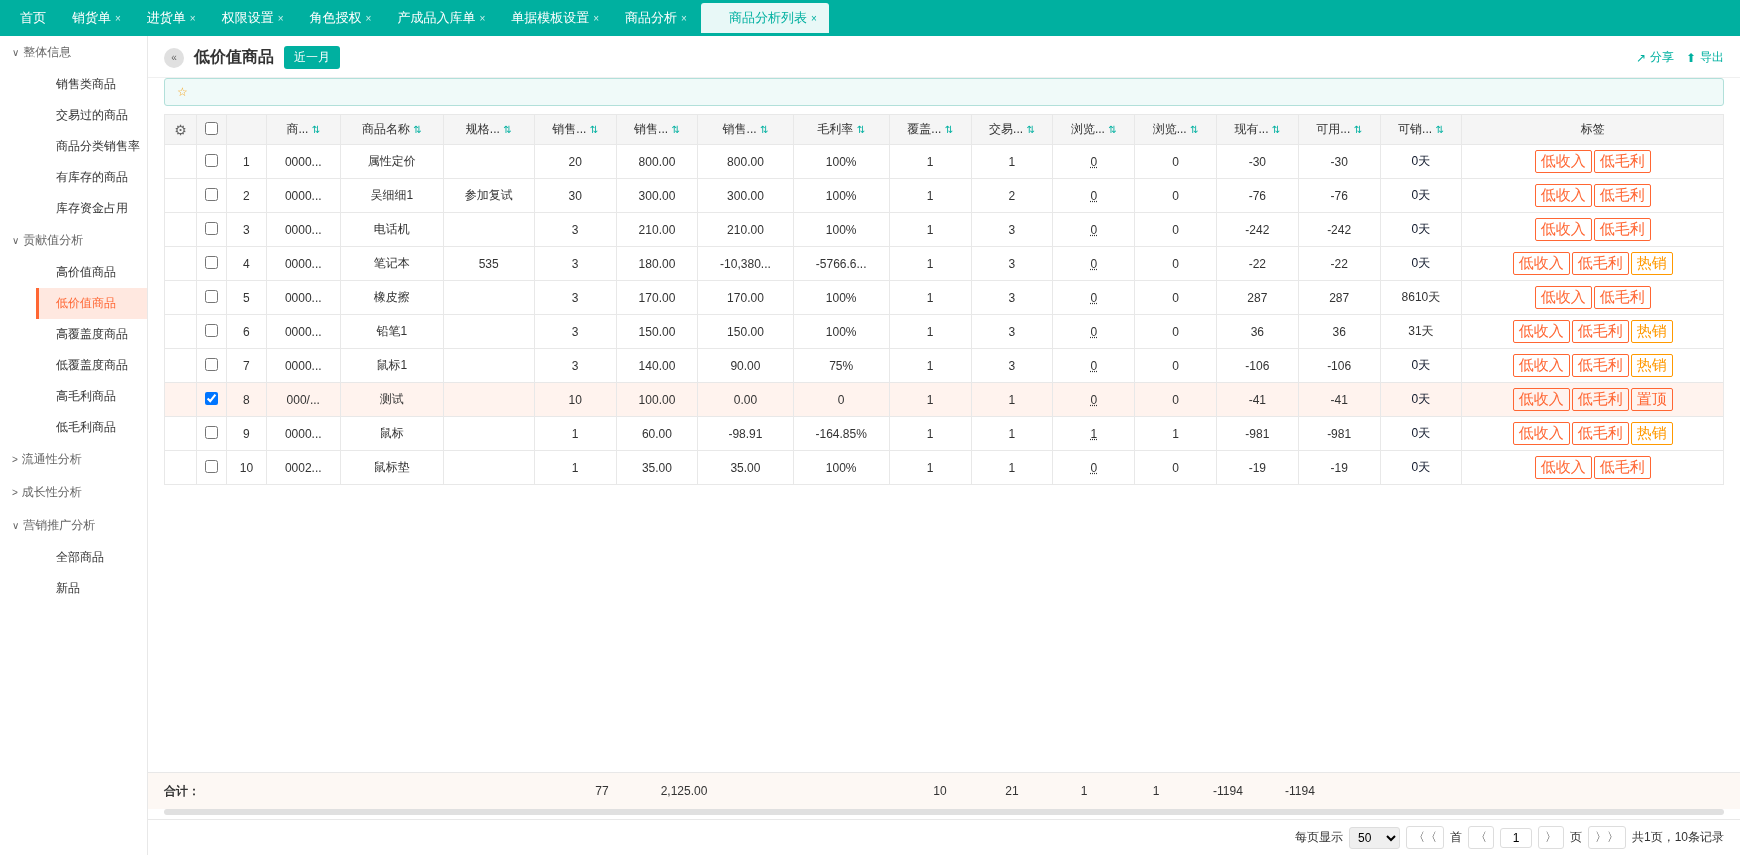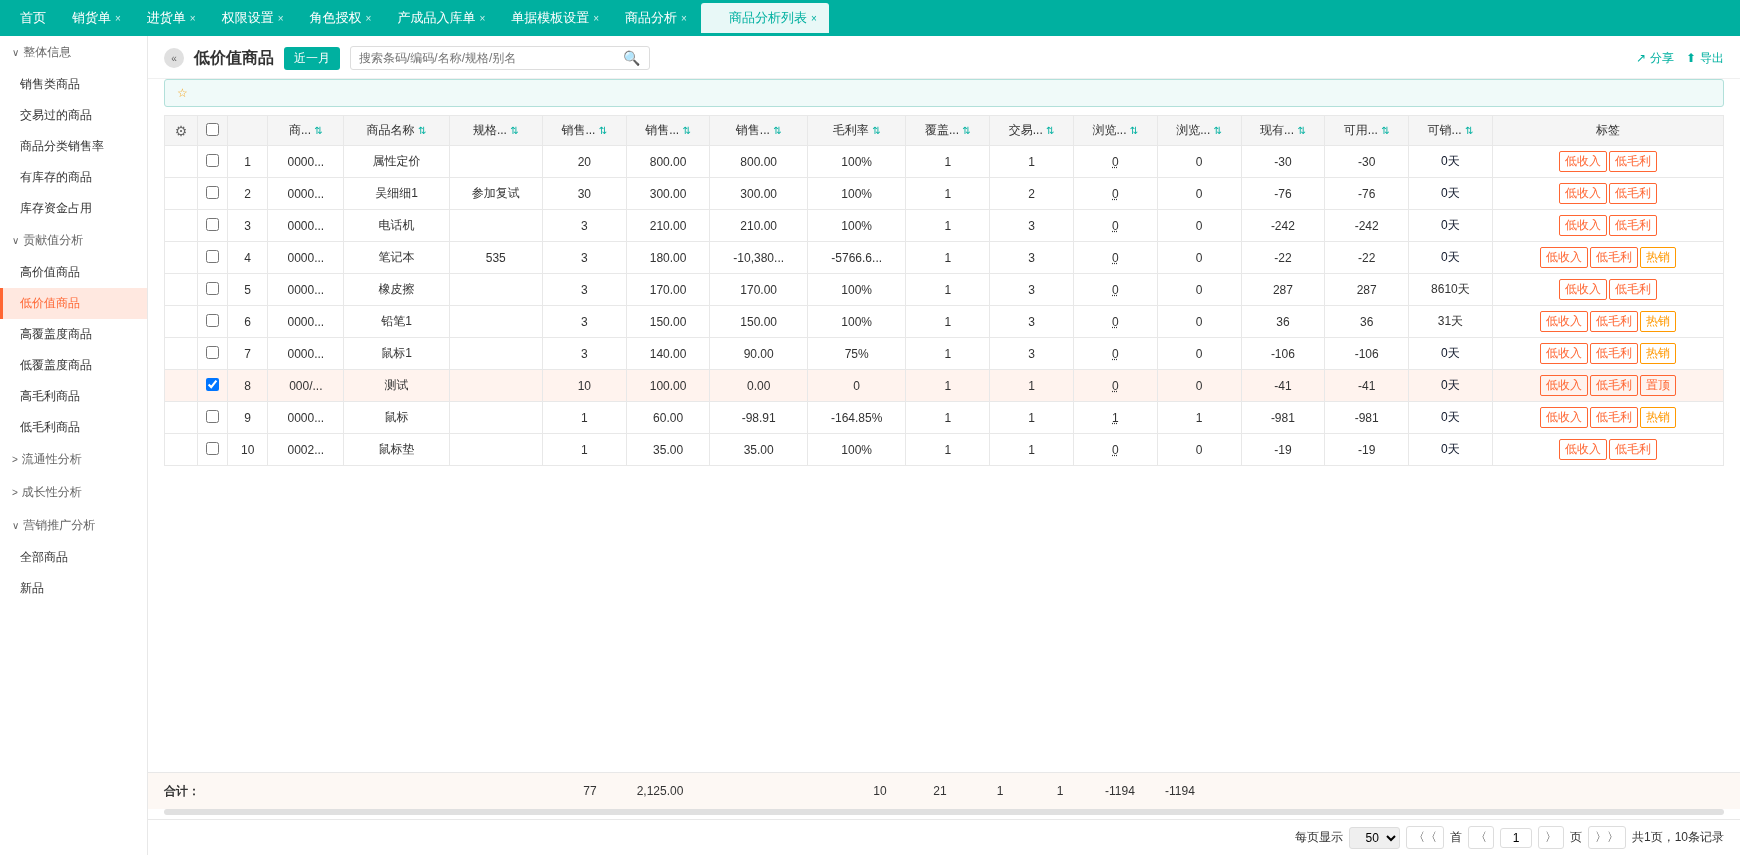--- a/index.html
+++ b/index.html
@@ -52,20 +52,21 @@
       gap: 4px;
       cursor: pointer;
     }
     .sidebar-group-header .arrow { font-size: 10px; }
     .sidebar-item {
       padding: 7px 12px 7px 20px;
       font-size: 12px;
       color: #333;
       cursor: pointer;
       white-space: nowrap;
+      margin-left: 36px;
     }
     .sidebar-item.active { background: #ffe8e0; color: #ff6633; border-left: 3px solid #ff6633; padding-left: 17px; }
 
     
     .content-area {
       flex: 1;
       display: flex;
       flex-direction: column;
       background: white;
       overflow: hidden;
@@ -172,21 +173,21 @@
       border: 1px solid #e8e8e8;
       padding: 5px 6px;
       text-align: center;
       white-space: nowrap;
     }
     tbody tr.highlighted { background: #fff3ee; }
     .tag {
       display: inline-block;
       padding: 1px 5px;
       border-radius: 2px;
-      font-size: 12px;
+      font-size: 15px;
       margin: 0 1px;
     }
     .tag-low-income { color: #ff6633; border: 1px solid #ff6633; }
     .tag-low-profit { color: #ff6633; border: 1px solid #ff6633; }
     .tag-hot { color: #ff9900; border: 1px solid #ff9900; }
     .tag-backorder { color: #ff6633; border: 1px solid #ff6633; }
     .zero-link { color: #333; text-decoration: underline; text-decoration-style: dotted; cursor: pointer; }
     .days-0 { color: #0f172a; }
     .days-pos { color: #333; }
     .gear-icon { font-size: 14px; color: #666; cursor: pointer; }
@@ -197,21 +198,21 @@
     .table-footer {
       padding: 8px 16px;
       border-top: 1px solid #e8e8e8;
       background: #fdf8f4;
       display: flex;
       align-items: center;
       font-size: 12px;
     }
     .total-label { font-weight: bold; margin-right: 20px; }
     .total-cells {
-      display: flex; gap: 0; flex: 1; align-items: center;
+      display: flex; gap: 12px; flex: 1; align-items: center;
     }
     .total-cell {
       padding: 3px 6px;
       text-align: center;
       min-width: 60px;
     }
 
     
     .pagination-bar {
       padding: 6px 16px;
@@ -221,21 +222,20 @@
       justify-content: flex-end;
       gap: 6px;
       font-size: 12px;
       background: white;
     }
     .page-size-select {
       border: 1px solid #ddd;
       border-radius: 3px;
       padding: 2px 4px;
       font-size: 12px;
-      text-align: right;
     }
     .page-btn {
       padding: 2px 6px;
       border: 1px solid #ddd;
       border-radius: 3px;
       background: white;
       cursor: pointer;
       color: #333;
       font-size: 12px;
     }
@@ -343,24 +343,20 @@
     <div class="sidebar-item">全部商品</div>
     <div class="sidebar-item">新品</div>
   </aside>
 
   <div class="content-area">
 
     <div class="page-header">
       <div class="collapse-btn">«</div>
       <span class="page-title">低价值商品</span>
       <button class="date-filter-btn">近一月</button>
-      <div class="search-box">
-        <input type="text" placeholder="搜索条码/编码/名称/规格/别名" style="">
-        <span class="search-icon">🔍</span>
-      </div>
       <div class="header-actions">
         <div class="action-btn">
           <span>↗</span>
           <span>分享</span>
         </div>
         <div class="action-btn">
           <span>⬆</span>
           <span>导出</span>
         </div>
       </div>

